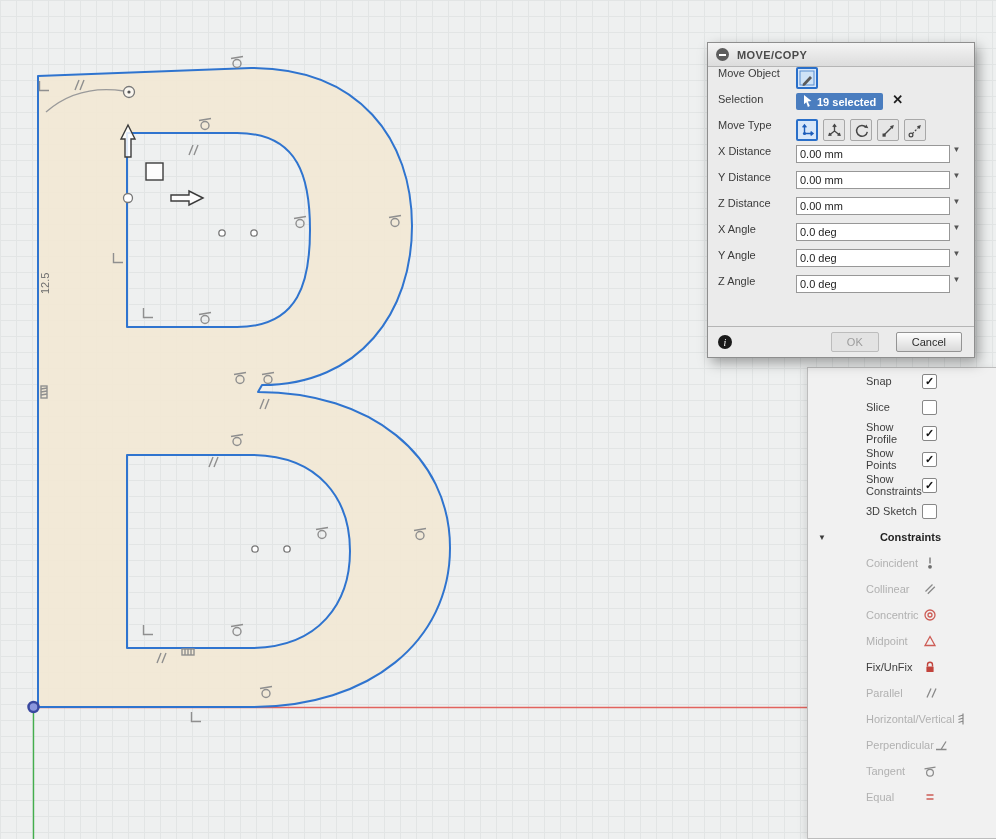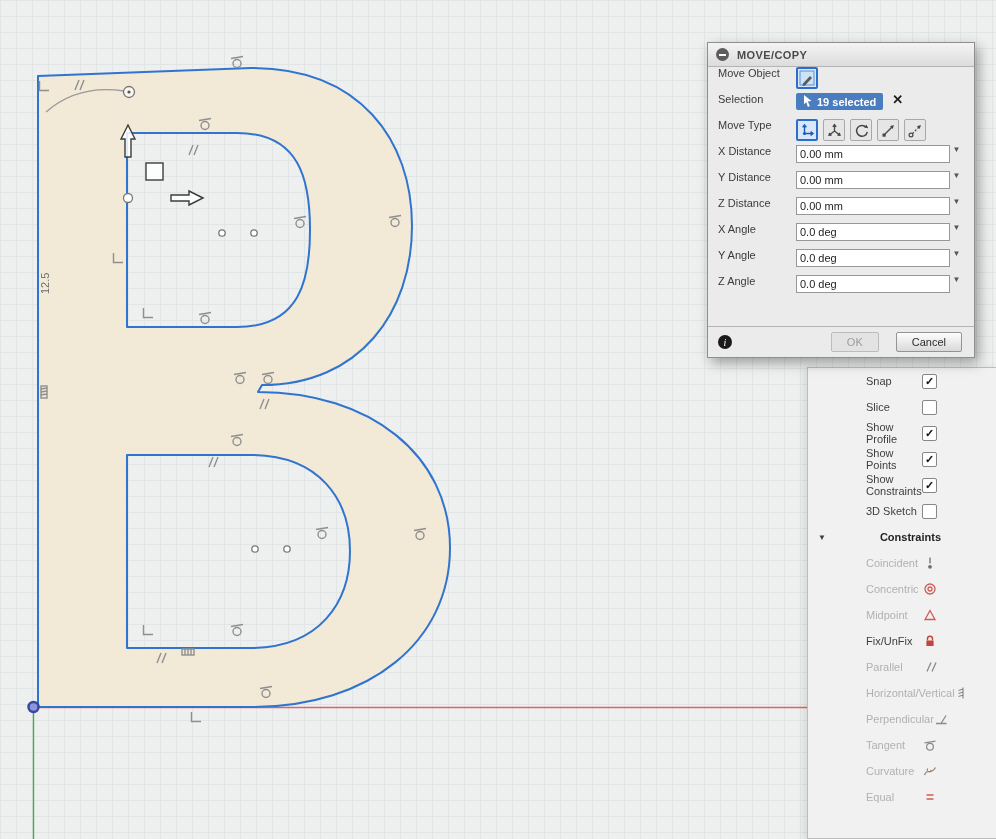--- a/index.html
+++ b/index.html
@@ -287,20 +287,26 @@
     </div>
 
     <div class="pal-row disabled">
       <span class="pal-label">Coincident</span>
       <svg class="pic" width="14" height="14" viewBox="0 0 14 14">
         <path d="M7,1.5 L7,7.5" stroke="#6f6f6f" stroke-width="1.3" fill="none"></path>
         <circle cx="7" cy="10.8" r="1.9" fill="#6f6f6f"></circle>
       </svg>
     </div>
     <div class="pal-row disabled">
+      <span class="pal-label">Collinear</span>
+      <svg class="pic" width="14" height="14" viewBox="0 0 14 14">
+        <path d="M2.5,9.5 L9.5,2.5 M4.8,11.8 L11.8,4.8" stroke="#8a8a8a" stroke-width="1.3" fill="none"></path>
+      </svg>
+    </div>
+    <div class="pal-row disabled">
       <span class="pal-label">Concentric</span>
       <svg class="pic" width="14" height="14" viewBox="0 0 14 14">
         <circle cx="7" cy="7" r="5" stroke="#cd5c55" stroke-width="1.3" fill="none"></circle>
         <circle cx="7" cy="7" r="2" stroke="#cd5c55" stroke-width="1.3" fill="none"></circle>
       </svg>
     </div>
     <div class="pal-row disabled">
       <span class="pal-label">Midpoint</span>
       <svg class="pic" width="14" height="14" viewBox="0 0 14 14">
         <path d="M7,2.5 L12,11.5 L2,11.5 Z" stroke="#cd5c55" stroke-width="1.3" fill="none"></path>
@@ -332,26 +338,19 @@
       </svg>
     </div>
     <div class="pal-row disabled">
       <span class="pal-label">Tangent</span>
       <svg class="pic" width="14" height="14" viewBox="0 0 14 14">
         <circle cx="7" cy="8.8" r="3.4" stroke="#8a8a8a" stroke-width="1.2" fill="none"></circle>
         <path d="M1.5,4.8 L12.5,3.2" stroke="#8a8a8a" stroke-width="1.2" fill="none"></path>
       </svg>
     </div>
     <div class="pal-row disabled">
-      <span class="pal-label">Curvature</span>
-      <svg class="pic" width="14" height="14" viewBox="0 0 14 14">
-        <path d="M1.5,11 C4,3.5 7.5,12 12.5,3.5" stroke="#8a8a8a" stroke-width="1.3" fill="none"></path>
-        <path d="M4,7 L4.6,4.4 M7,8.3 L8,6" stroke="#b8742f" stroke-width="1" fill="none"></path>
-      </svg>
-    </div>
-    <div class="pal-row disabled">
       <span class="pal-label">Equal</span>
       <svg class="pic" width="14" height="14" viewBox="0 0 14 14">
         <path d="M3.5,5 L10.5,5 M3.5,9 L10.5,9" stroke="#cd5c55" stroke-width="1.5" fill="none"></path>
       </svg>
     </div>
   </div>
 </div>
 
 </body></html>

